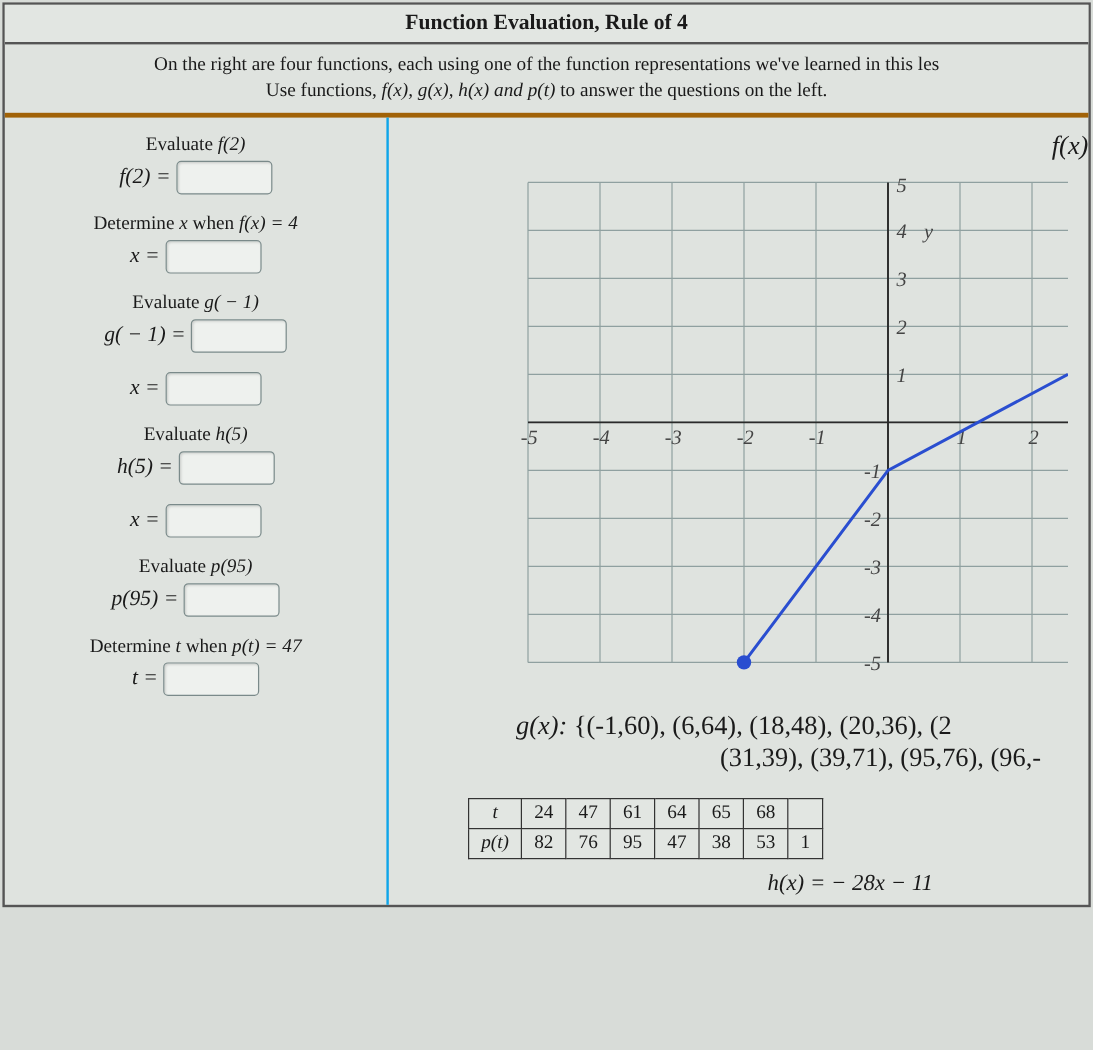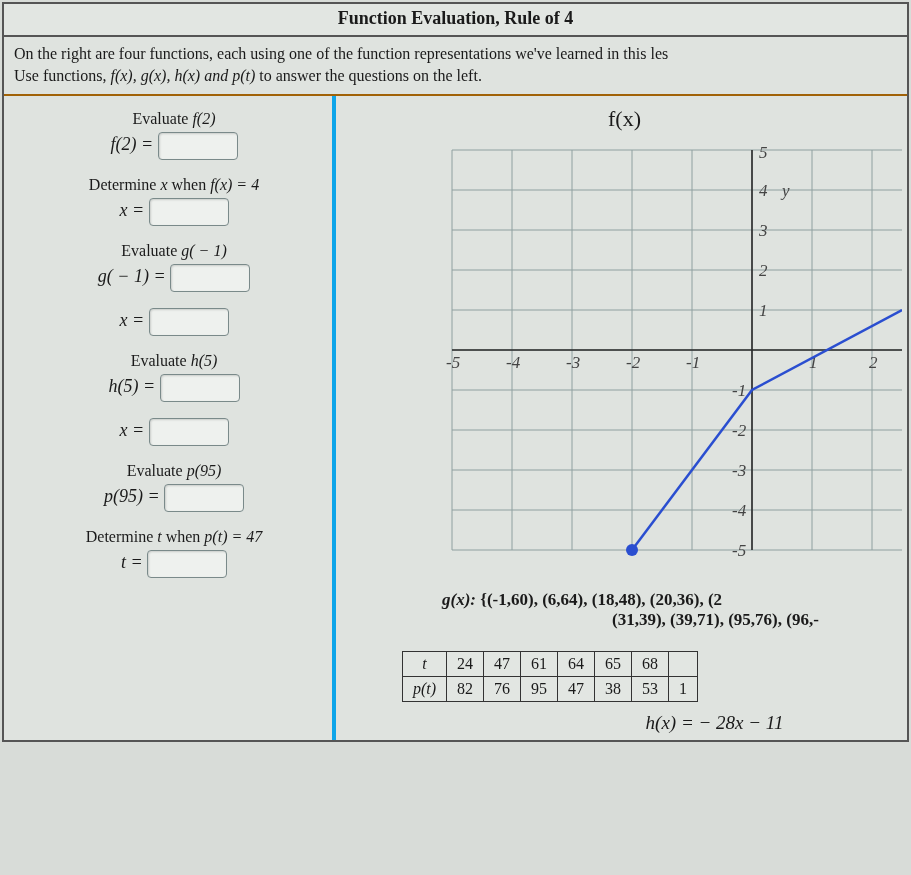--- a/index.html
+++ b/index.html
@@ -21,75 +21,75 @@
     text-align: center;
     font-weight: bold;
     font-size: 18px;
     padding: 4px 0 6px 0;
     border-bottom: 2px solid #555;
     background: #e2e6e2;
   }
   .instructions {
     padding: 6px 10px 8px 10px;
     font-size: 16px;
-    border-bottom: 2px solid #a16207;
+    border-bottom: 4px solid #a16207;
     line-height: 1.35;
+    text-align: center;
   }
   .math-i { font-style: italic; font-family: 'Times New Roman', serif; }
   .columns {
     display: flex;
     align-items: stretch;
   }
   .left-col {
     width: 320px;
-    border-right: 4px solid #0ea5e9;
+    border-right: 2px solid #0ea5e9;
     padding: 8px 10px 10px 10px;
-    margin-left: 12px;
   }
   .right-col {
     flex: 1;
     padding: 6px 0 6px 6px;
     position: relative;
   }
   .q-block { margin: 6px 0 16px 0; text-align: center; }
   .q-prompt { font-size: 16px; margin-bottom: 4px; }
   .q-eq { font-size: 18px; }
   .inp {
     display: inline-block;
     width: 80px;
     height: 28px;
     border: 1px solid #7a8a8a;
     border-radius: 4px;
     background: #eef1ee;
     box-shadow: inset 1px 1px 2px rgba(0,0,0,0.15);
     vertical-align: middle;
   }
   .fx-title {
-    text-align: center;
+    text-align: right;
     font-size: 22px;
+    font-style: italic;
     font-family: 'Times New Roman', serif;
     margin: 4px 0 8px 0;
   }
   .graph-wrap {
     margin-left: 90px;
     width: 470px;
     height: 440px;
     position: relative;
   }
   svg.graph { width: 100%; height: 100%; }
   .grid-line { stroke: #8fa0a0; stroke-width: 1; }
   .axis-line { stroke: #2a2a2a; stroke-width: 1.6; }
   .tick-lbl { font-family: 'Times New Roman', serif; font-style: italic; font-size: 17px; fill: #444; }
   .plot-line { stroke: #2a4ed0; stroke-width: 2.5; fill: none; }
   .plot-dot { fill: #2a4ed0; }
   .gx-line {
-    font-size: 17px;
+    font-size: 22px;
     margin: 10px 0 21px 100px;
     font-family: 'Times New Roman', serif;
-    font-weight: bold;
   }
   table.pt {
     border-collapse: collapse;
     margin: 8px 0 10px 60px;
     font-size: 16px;
   }
   table.pt td, table.pt th {
     border: 1px solid #333;
     padding: 3px 10px;
     text-align: center;

